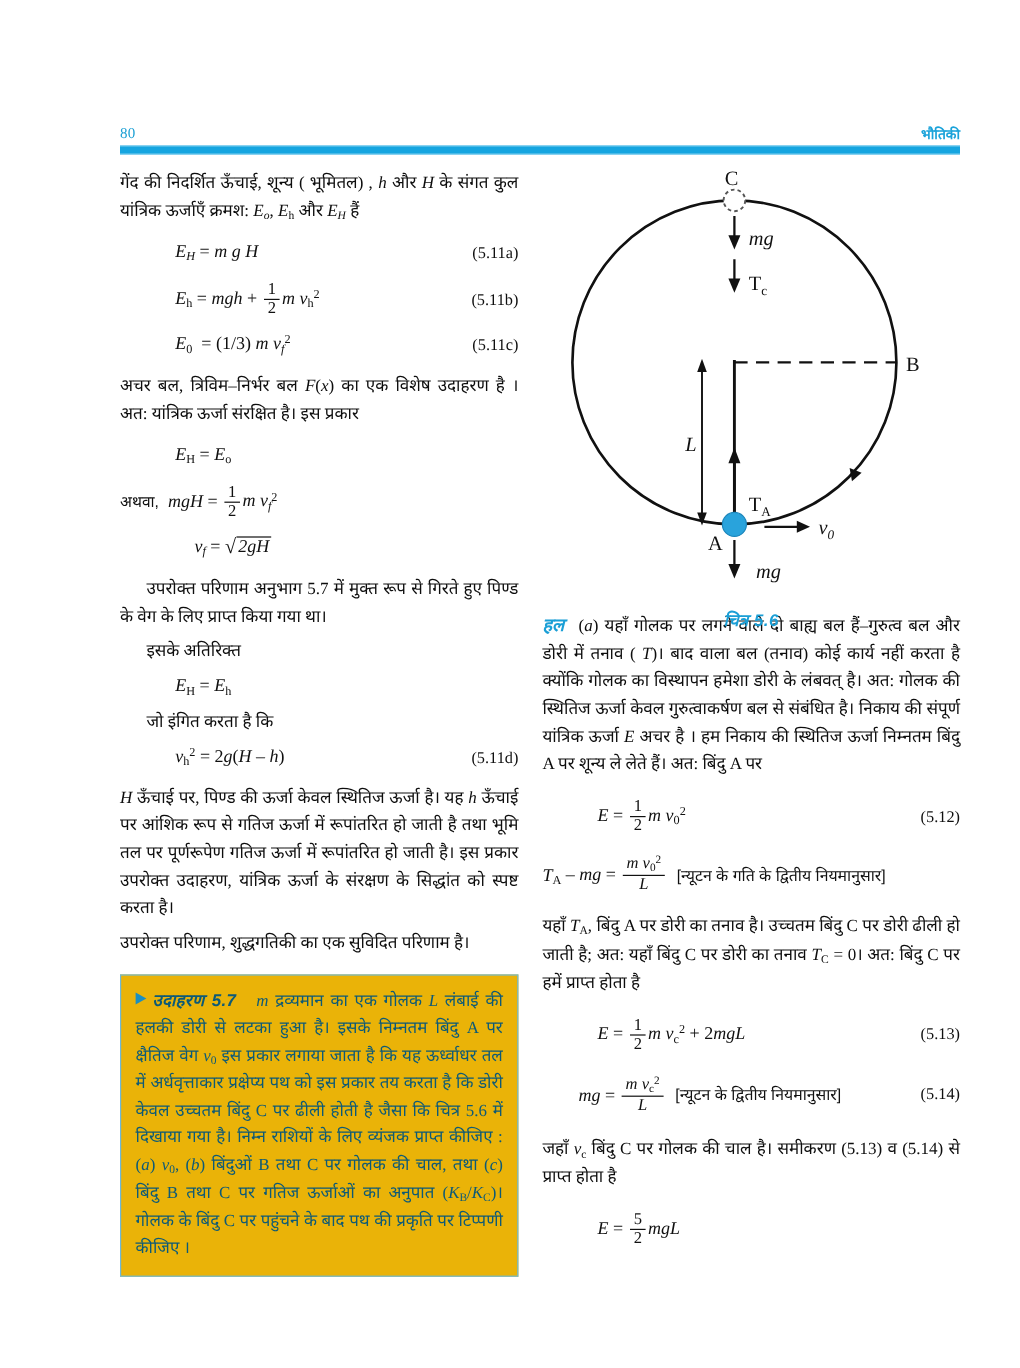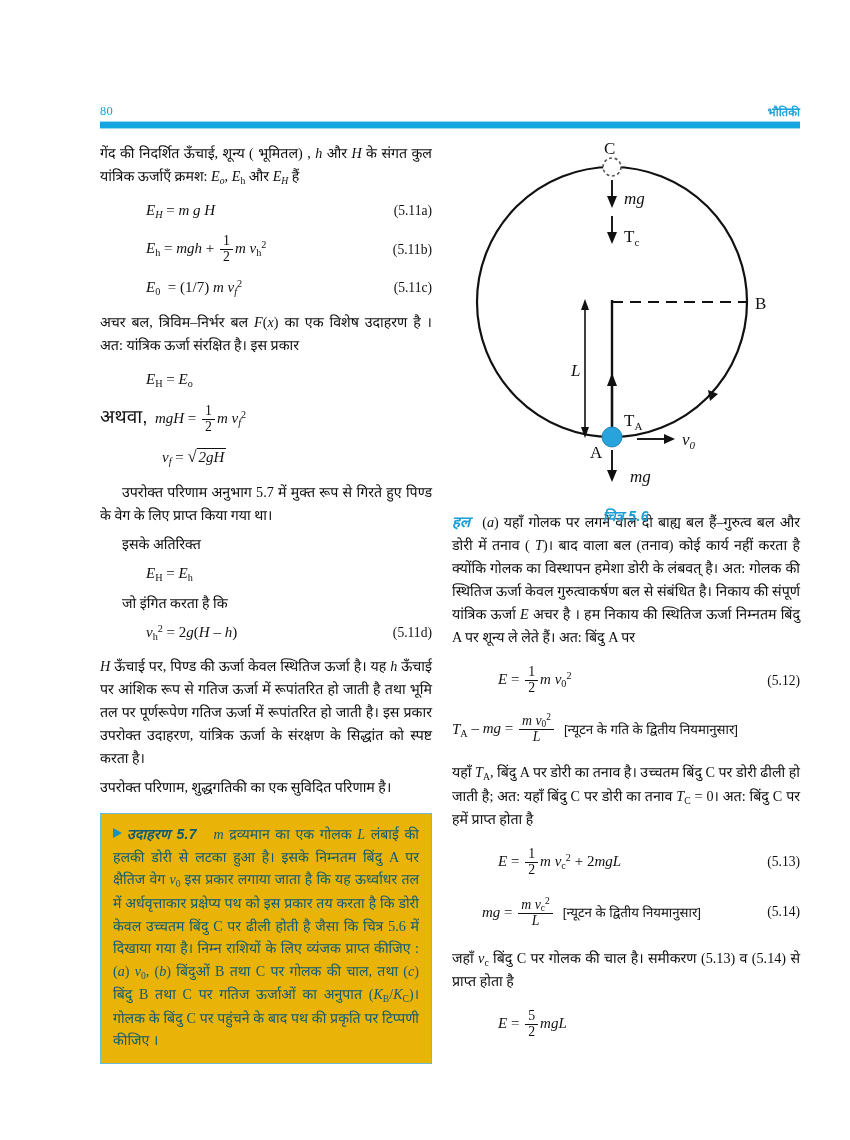--- a/index.html
+++ b/index.html
@@ -233,32 +233,32 @@
       <span class="eqbody"><span class="mi">E<sub class="si">H</sub></span> = <span class="mi">m g H</span></span>
       <span class="eqnum">(5.11a)</span>
     </div>
 
     <div class="eqrow">
       <span class="eqbody"><span class="mi">E<sub class="s">h</sub></span> = <span class="mi">mgh</span> + <span class="frac"><span class="num">1</span><span class="den">2</span></span><span class="mi">m v<sub class="s">h</sub><sup class="s">2</sup></span></span>
       <span class="eqnum">(5.11b)</span>
     </div>
 
     <div class="eqrow">
-      <span class="eqbody"><span class="mi">E<sub class="s">0</sub></span> &nbsp;= <span class="mu">(1/7)</span> <span class="mi">m v<sub class="si">f</sub><sup class="s">2</sup></span></span>
+      <span class="eqbody"><span class="mi">E<sub class="s">0</sub></span> &nbsp;= <span class="mu">(1/3)</span> <span class="mi">m v<sub class="si">f</sub><sup class="s">2</sup></span></span>
       <span class="eqnum">(5.11c)</span>
     </div>
 
     <p class="para">अचर बल, त्रिविम–निर्भर बल <span class="mi">F</span>(<span class="mi">x</span>) का एक विशेष उदाहरण है । अत: यांत्रिक ऊर्जा संरक्षित है। इस प्रकार</p>
 
     <div class="eqrow">
       <span class="eqbody"><span class="mi">E<sub class="s">H</sub></span> = <span class="mi">E<sub class="s">o</sub></span></span>
     </div>
 
     <div class="eqrow">
-      <span class="eqbody nolead"><span class="hi" style="font-size:19px">अथवा,</span> &nbsp;<span class="mi">mgH</span> = <span class="frac"><span class="num">1</span><span class="den">2</span></span><span class="mi">m v<sub class="si">f</sub><sup class="s">2</sup></span></span>
+      <span class="eqbody nolead"><span class="hi" style="font-size:13px">अथवा,</span> &nbsp;<span class="mi">mgH</span> = <span class="frac"><span class="num">1</span><span class="den">2</span></span><span class="mi">m v<sub class="si">f</sub><sup class="s">2</sup></span></span>
     </div>
 
     <div class="eqrow">
       <span class="eqbody" style="margin-left:62px"><span class="mi">v<sub class="si">f</sub></span> = <span class="sqrt"><span class="rad mi">2gH</span></span></span>
     </div>
 
     <p class="para indent">उपरोक्त परिणाम अनुभाग 5.7 में मुक्त रूप से गिरते हुए पिण्ड के वेग के लिए प्राप्त किया गया था।</p>
 
     <p class="para indent tight">इसके अतिरिक्त</p>
 

